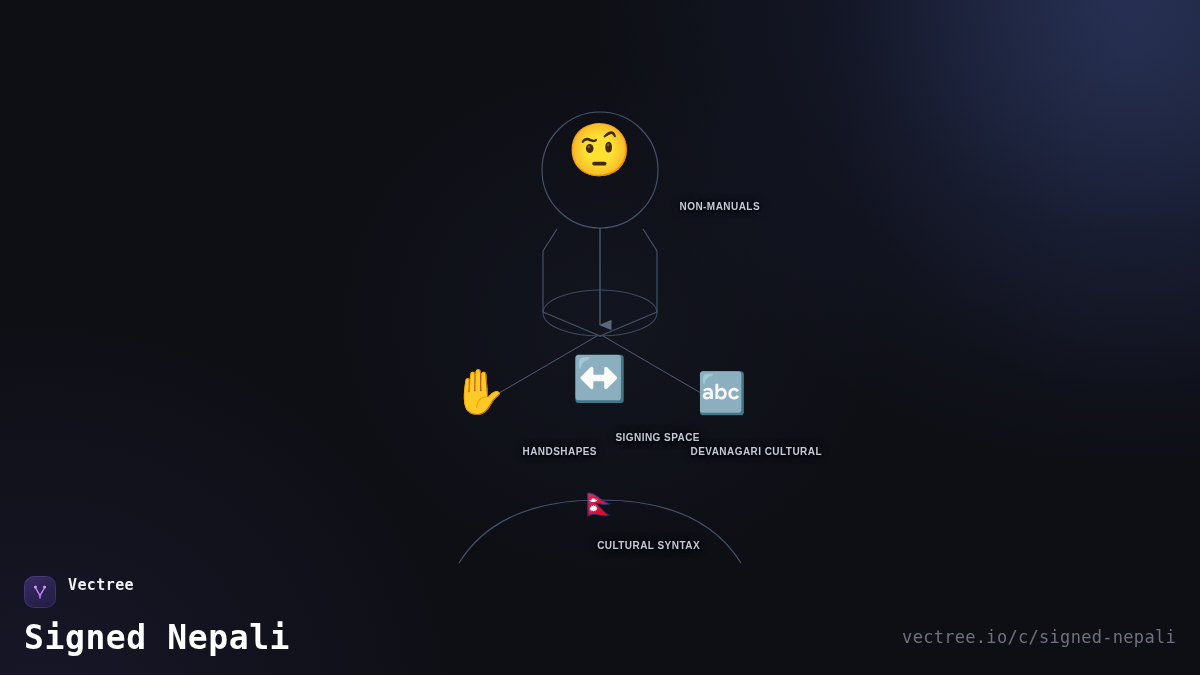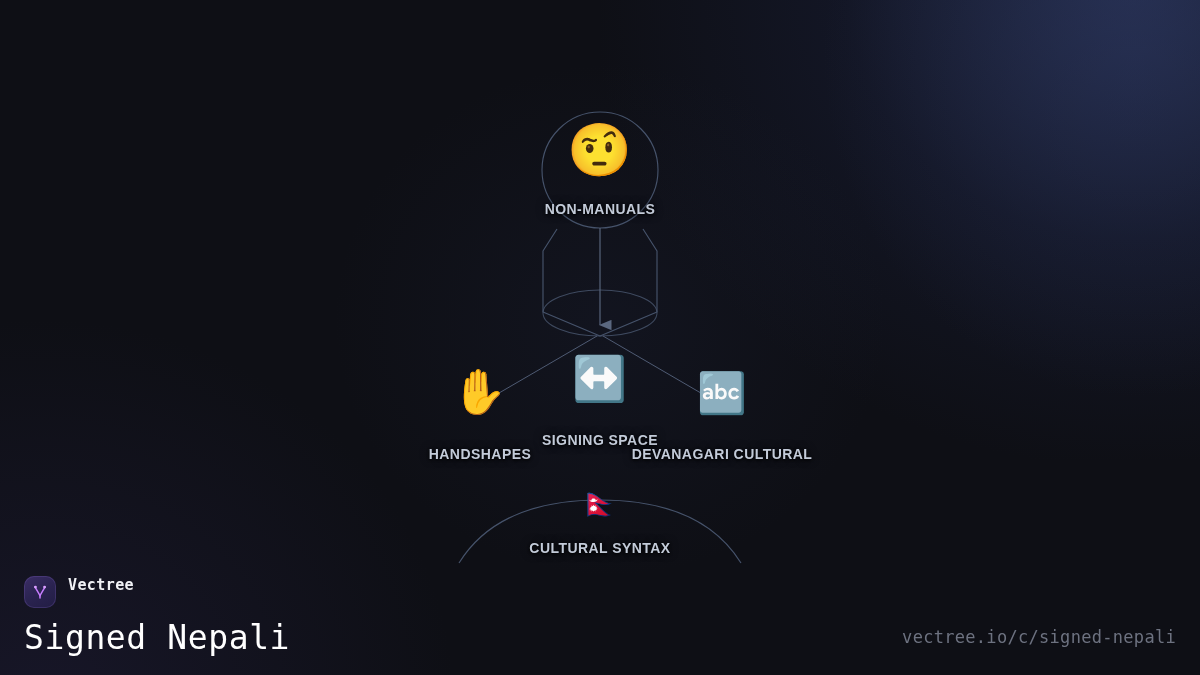--- a/index.html
+++ b/index.html
@@ -61,30 +61,30 @@
   .emoji-head   { left:566px; top:124px; width:68px; font-size:52px; }
   .emoji-hand   { left:452px; top:370px; width:56px; font-size:44px; }
   .emoji-space  { left:572px; top:357px; width:56px; font-size:44px; }
   .emoji-abc    { left:696px; top:373px; width:52px; font-size:40px; }
   .emoji-flag   { left:576px; top:489px; width:48px; font-size:30px; }
 
   
   .caption {
     position:absolute;
     color:#c3cbd9;
-    font-size:14px;
+    font-size:10px;
     font-weight:bold;
     letter-spacing:0.45px;
     white-space:nowrap;
-    text-align:center;
+    text-align:right;
     text-shadow:0 1px 3px rgba(0,0,0,0.95), 0 0 8px rgba(0,0,0,0.8);
     user-select:none;
   }
   .cap-nonmanuals { left:440px; top:201px; width:320px; }
-  .cap-handshapes { left:380px; top:446px; width:200px; }
+  .cap-handshapes { left:397px; top:446px; width:200px; }
   .cap-signing    { left:500px; top:432px; width:200px; }
   .cap-devanagari { left:622px; top:446px; width:200px; }
   .cap-cultural   { left:500px; top:540px; width:200px; }
 
   
   #brand {
     position:absolute;
     left:24px; bottom:18px;
   }
   .brand-row {
@@ -104,21 +104,21 @@
   .brand-name {
     color:#f0f1f5;
     font-size:15px;
     font-weight:bold;
     letter-spacing:0.4px;
     font-family:"DejaVu Sans Mono","Liberation Mono",monospace;
   }
   #page-title {
     color:#ffffff;
     font-size:33px;
-    font-weight:normal;
+    font-weight:bold;
     letter-spacing:0.6px;
     font-family:"DejaVu Sans Mono","Liberation Mono",monospace;
     white-space:nowrap;
   }
 
   
   #site-url {
     position:absolute;
     right:24px; bottom:28px;
     color:#6d7280;

